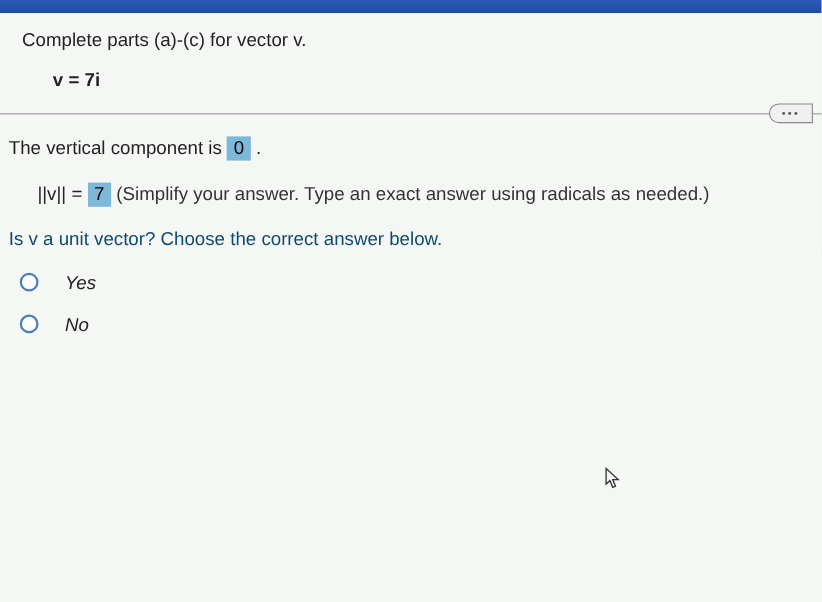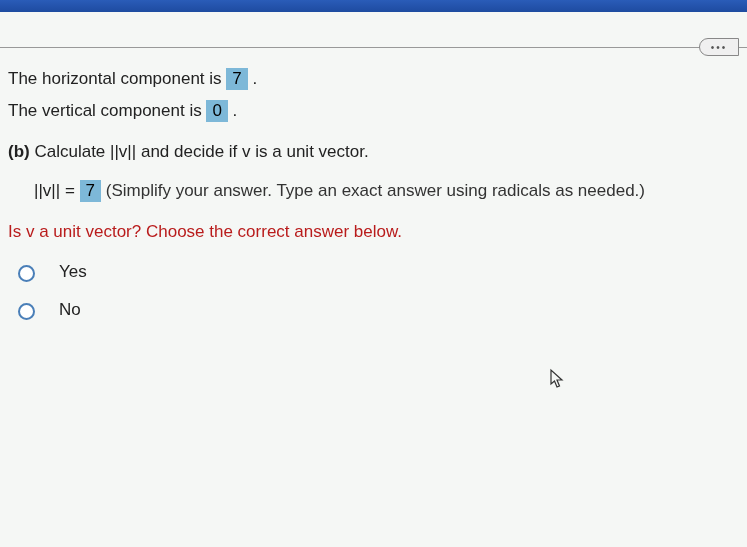--- a/index.html
+++ b/index.html
@@ -86,31 +86,32 @@
     .norm-line {
       font-size: 17px;
       color: #222;
       margin-left: 26px;
     }
     .hint {
       color: #333;
     }
     .question-line {
       font-size: 17px;
-      color: #b91c1c;
+      color: #0c4a6e;
       margin-top: 20px;
     }
     .options {
       margin-top: 20px;
     }
     .option {
       display: flex;
-      align-items: flex-end;
+      align-items: flex-start;
       margin-bottom: 18px;
       padding-left: 10px;
+      font-style: italic;
     }
     .radio {
       width: 17px;
       height: 17px;
       border: 2px solid #4a7fb8;
       border-radius: 50%;
       margin-right: 24px;
       background: #fff;
     }
     .option-label {
@@ -128,41 +129,39 @@
     }
   </style>
 </head>
 <body>
 
 <div class="top-bar"></div>
 
 <div class="content">
 
   <div class="header-section">
+    <div class="instruction">Complete parts (a)-(c) for vector v.</div>
+    <div class="equation">
+      <span>v = 7i</span>
+    </div>
   </div>
 
   <div class="body-section">
 
     <div class="more-button">
       <span>•••</span>
     </div>
 
 
-    <div class="answer-line">
-      <span>The horizontal component is </span><span class="answer-box">7</span><span> .</span>
-    </div>
 
     <div class="answer-line">
       <span>The vertical component is </span><span class="answer-box">0</span><span> .</span>
     </div>
 
     <div class="sub-section">
-      <div class="part-label">
-        <span class="bold">(b)</span><span> Calculate ||v|| and decide if v is a unit vector.</span>
-      </div>
 
       <div class="norm-line">
         <span>||v|| = </span><span class="answer-box">7</span><span class="hint">  (Simplify your answer. Type an exact answer using radicals as needed.)</span>
       </div>
 
       <div class="question-line">Is v a unit vector? Choose the correct answer below.</div>
 
       <div class="options">
         <div class="option">
           <div class="radio"></div>

